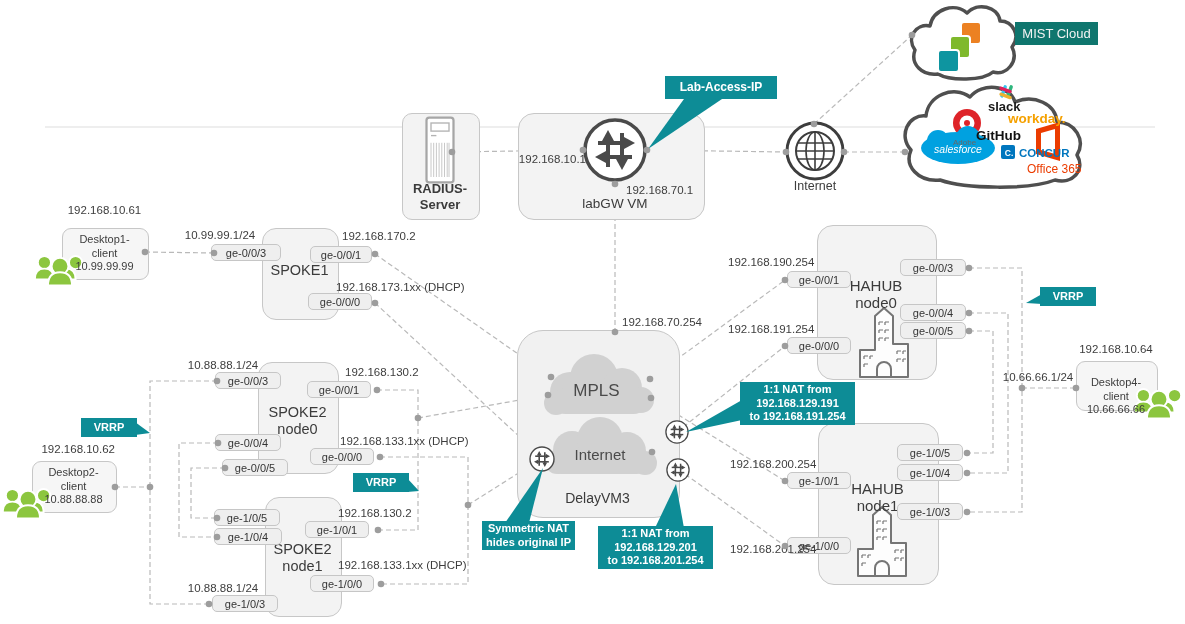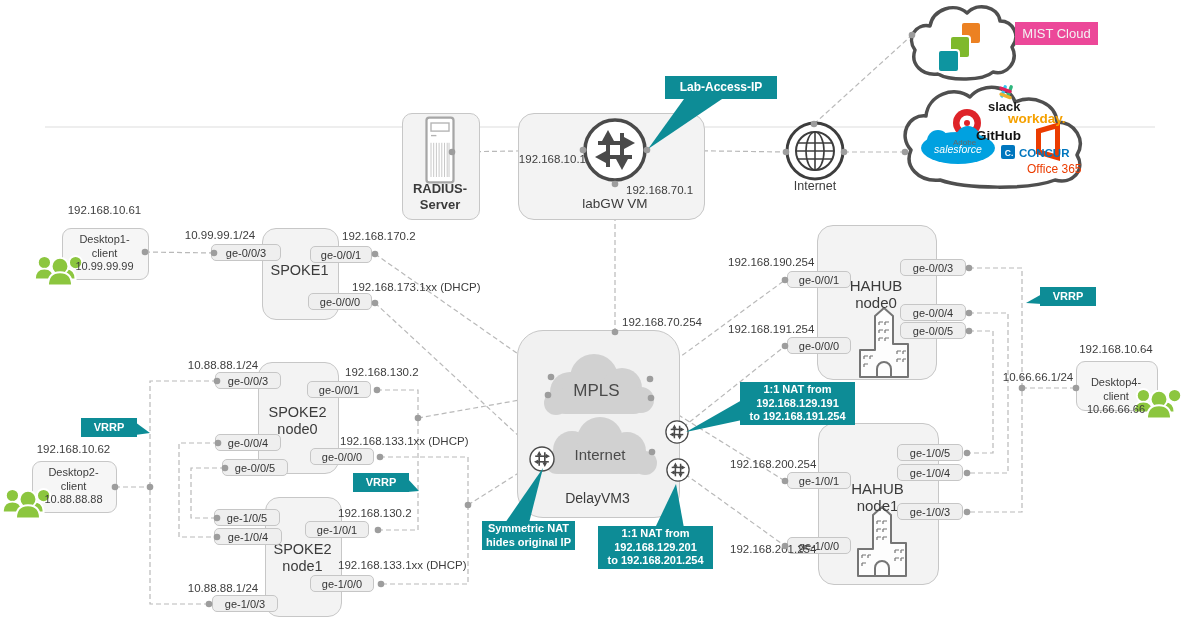--- a/index.html
+++ b/index.html
@@ -10,21 +10,21 @@
   .box.desk{background:#f6f6f6;border-radius:9px;}
   #icons-layer{z-index:3;}
   .lbl{position:absolute;z-index:4;}
   .tab{position:absolute;z-index:4;height:17px;box-sizing:border-box;background:#efefef;border:1px solid #c6c6c6;
        border-radius:5px;font-size:11px;color:#353535;display:flex;align-items:center;justify-content:center;white-space:nowrap;}
   .ip{position:absolute;z-index:4;font-size:11.5px;color:#3d3d3d;white-space:nowrap;}
   .nodetitle{position:absolute;z-index:4;font-size:14.5px;color:#3b3b3b;text-align:center;line-height:17px;}
   .desktext{position:absolute;z-index:4;font-size:11px;color:#3d3d3d;text-align:center;line-height:13.5px;}
   .teal{position:absolute;z-index:5;background:#0D8C96;color:#fff;font-weight:bold;font-size:11px;
         display:flex;flex-direction:column;align-items:center;justify-content:center;text-align:center;line-height:13.5px;}
-  .badge{position:absolute;z-index:5;background:#ec4899;color:#f3f3f3;font-size:13px;
+  .badge{position:absolute;z-index:5;background:#0f766e;color:#f3f3f3;font-size:13px;
          display:flex;align-items:center;justify-content:center;white-space:nowrap;}
   #dots-layer{z-index:6;}
   #page-title{position:absolute;left:28px;top:52px;z-index:4;font-size:27px;color:#8FB120;white-space:nowrap;}
   .logo{position:absolute;z-index:5;white-space:nowrap;}
 </style>
 </head>
 <body>
 
 <div id="stage">
 
@@ -285,37 +285,37 @@
   <div class="ip" style="left:622px;top:316px;">192.168.70.254</div>
   <div class="lbl" style="left:517px;top:490px;width:161px;text-align:center;font-size:14px;color:#3b3b3b;">DelayVM3</div>
   <div class="lbl" style="left:544px;top:381px;width:105px;text-align:center;font-size:17px;color:#4a4a4a;">MPLS</div>
   <div class="lbl" style="left:545px;top:446px;width:110px;text-align:center;font-size:15px;color:#4a4a4a;">Internet</div>
 
   <div class="ip" style="left:62px;top:204px;width:85px;text-align:center;">192.168.10.61</div>
   <div class="desktext" style="left:64px;top:233px;width:81px;">
     <span>Desktop1-</span><br><span>client</span><br><span>10.99.99.99</span>
   </div>
 
-  <div class="ip" style="left:32px;top:443px;width:83px;text-align:center;">192.168.10.62</div>
+  <div class="ip" style="left:32px;top:443px;width:83px;text-align:right;">192.168.10.62</div>
   <div class="desktext" style="left:34px;top:466px;width:79px;">
     <span>Desktop2-</span><br><span>client</span><br><span>10.88.88.88</span>
   </div>
 
   <div class="ip" style="left:1076px;top:343px;width:80px;text-align:center;">192.168.10.64</div>
   <div class="desktext" style="left:1078px;top:365px;width:76px;margin-top:11px;">
     <span>Desktop4-</span><br><span>client</span><br><span>10.66.66.66</span>
   </div>
 
   <div class="nodetitle" style="left:262px;top:262px;width:75px;">SPOKE1</div>
   <div class="tab" style="left:211px;top:244px;width:70px;">ge-0/0/3</div>
   <div class="tab" style="left:310px;top:246px;width:62px;">ge-0/0/1</div>
   <div class="tab" style="left:308px;top:293px;width:64px;">ge-0/0/0</div>
   <div class="ip" style="left:165px;top:229px;width:110px;text-align:center;">10.99.99.1/24</div>
   <div class="ip" style="left:342px;top:230px;">192.168.170.2</div>
-  <div class="ip" style="left:352px;top:281px;">192.168.173.1xx (DHCP)</div>
+  <div class="ip" style="left:336px;top:281px;">192.168.173.1xx (DHCP)</div>
 
   <div class="nodetitle" style="left:258px;top:404px;width:79px;">
     <span>SPOKE2</span><br><span>node0</span>
   </div>
   <div class="tab" style="left:215px;top:372px;width:66px;">ge-0/0/3</div>
   <div class="tab" style="left:307px;top:381px;width:64px;">ge-0/0/1</div>
   <div class="tab" style="left:215px;top:434px;width:66px;">ge-0/0/4</div>
   <div class="tab" style="left:222px;top:459px;width:66px;">ge-0/0/5</div>
   <div class="tab" style="left:310px;top:448px;width:64px;">ge-0/0/0</div>
   <div class="ip" style="left:168px;top:359px;width:110px;text-align:center;">10.88.88.1/24</div>

